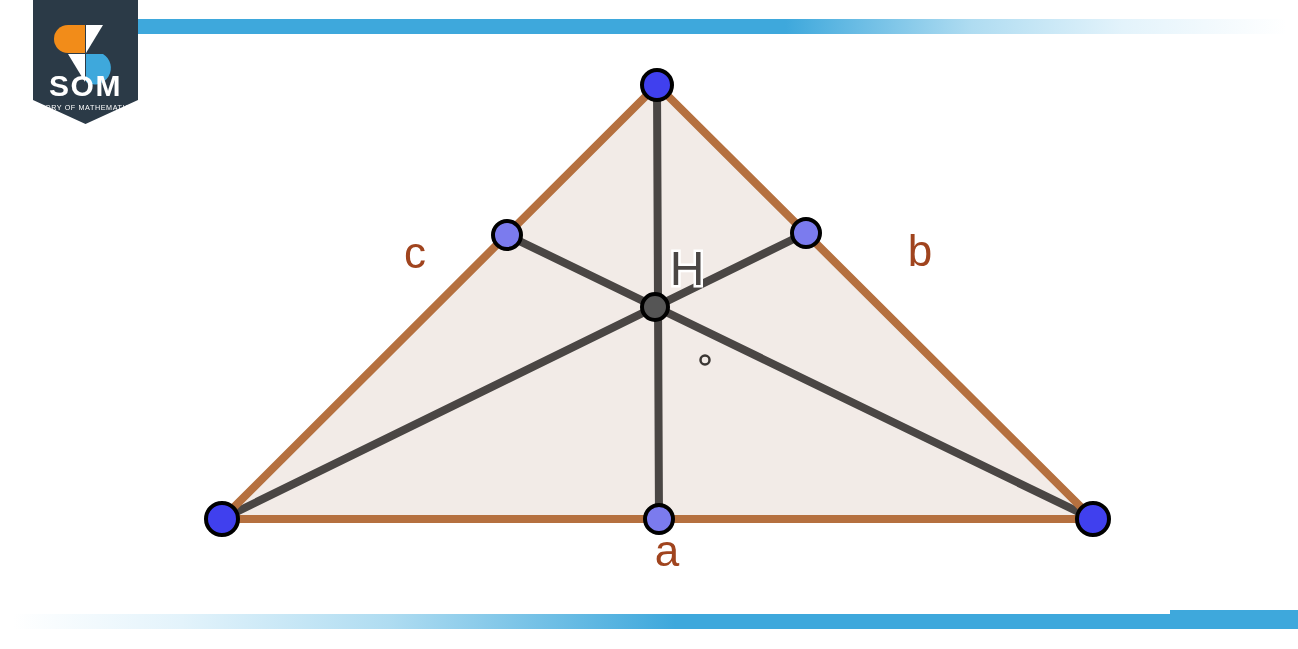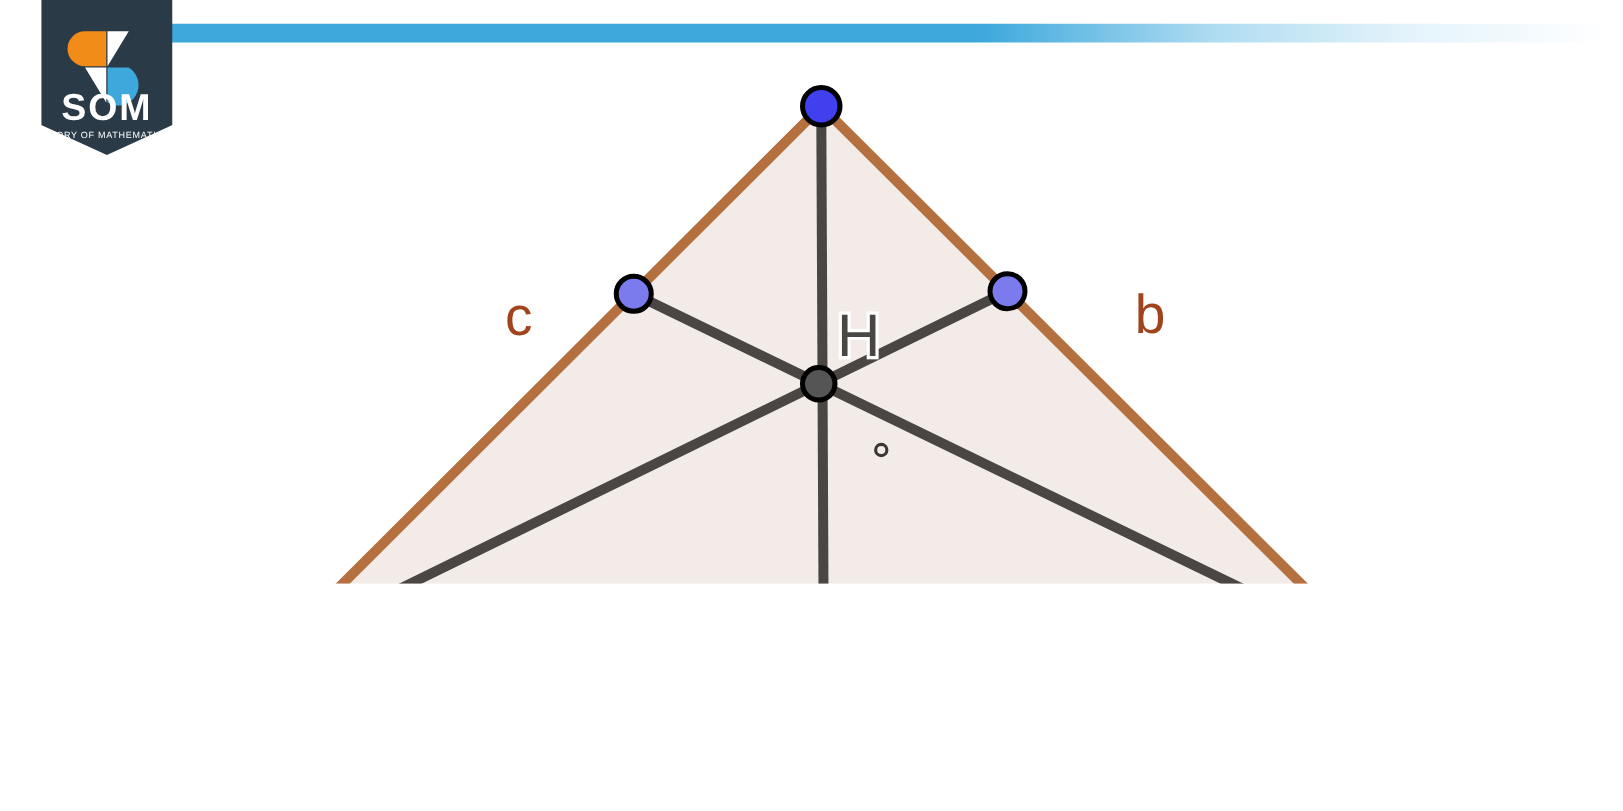--- a/index.html
+++ b/index.html
@@ -6,21 +6,21 @@
     margin: 0;
     padding: 0;
     background: #ffffff;
   }
   body {
     font-family: "Liberation Sans", sans-serif;
   }
   #page {
     position: relative;
     width: 1298px;
-    height: 467px;
+    height: 649px;
     background: #ffffff;
     overflow: hidden;
   }
 
   
   #top-bar {
     position: absolute;
     left: 133px;
     top: 19px;
     width: 1165px;

